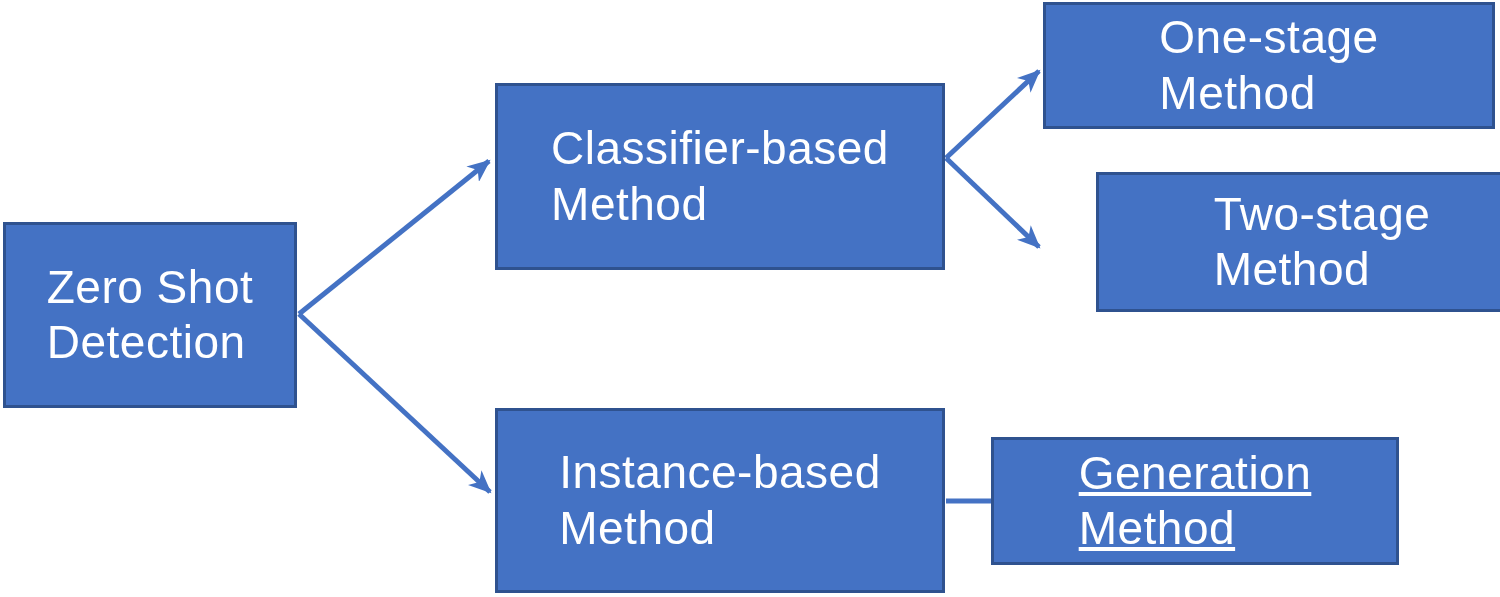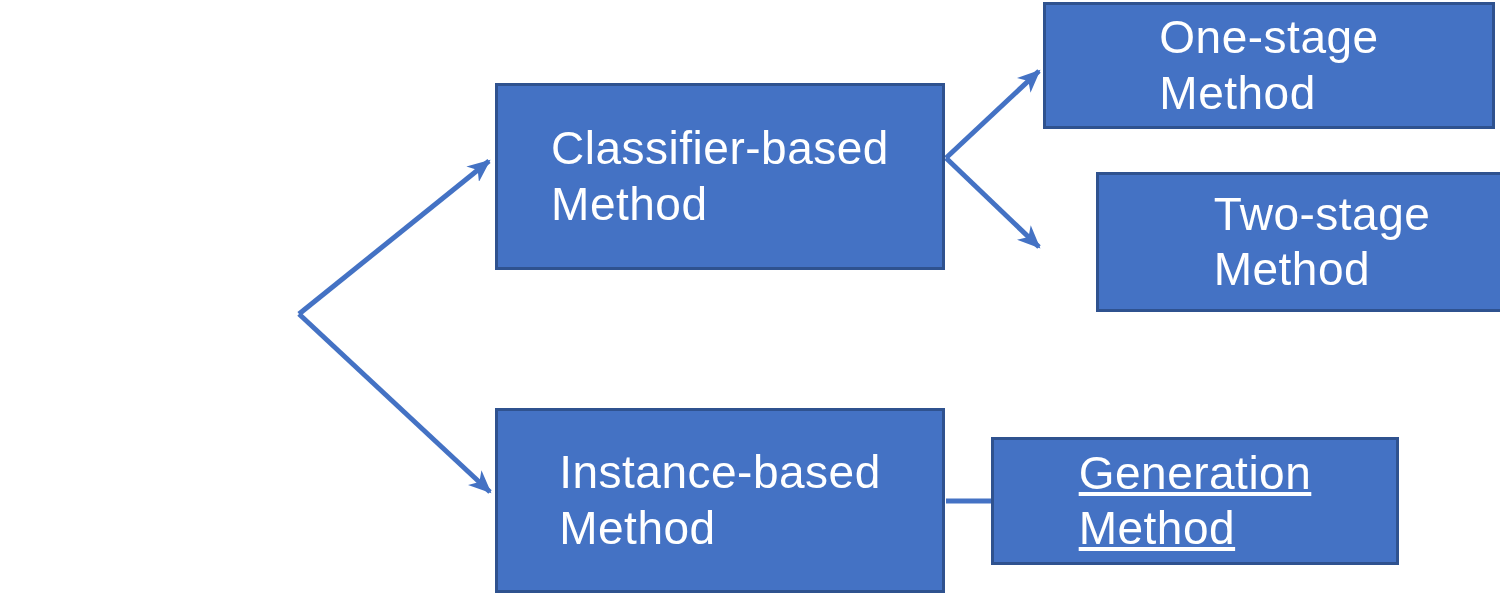--- a/index.html
+++ b/index.html
@@ -63,20 +63,22 @@
         <path class="arrowhead-shape" d="M0,0 L23,10 L0,20 L6.5,10 Z"></path>
       </marker>
     </defs>
     <line class="edge-line" x1="299" y1="314" x2="489" y2="161" marker-end="url(#ah)"></line>
     <line class="edge-line" x1="299" y1="314" x2="490" y2="492" marker-end="url(#ah)"></line>
     <line class="edge-line" x1="946" y1="158" x2="1039" y2="71" marker-end="url(#ah)"></line>
     <line class="edge-line" x1="946" y1="158" x2="1039" y2="247" marker-end="url(#ah)"></line>
     <line class="edge-line" x1="946" y1="501" x2="1037" y2="501" marker-end="url(#ah)"></line>
   </svg>
 
+  <div class="node" id="n-root">Zero Shot
+Detection</div>
 
   <div class="node" id="n-classifier">Classifier-based
 Method</div>
 
   <div class="node" id="n-instance">Instance-based
 Method</div>
 
   <div class="node" id="n-one">One-stage
 Method</div>
 

